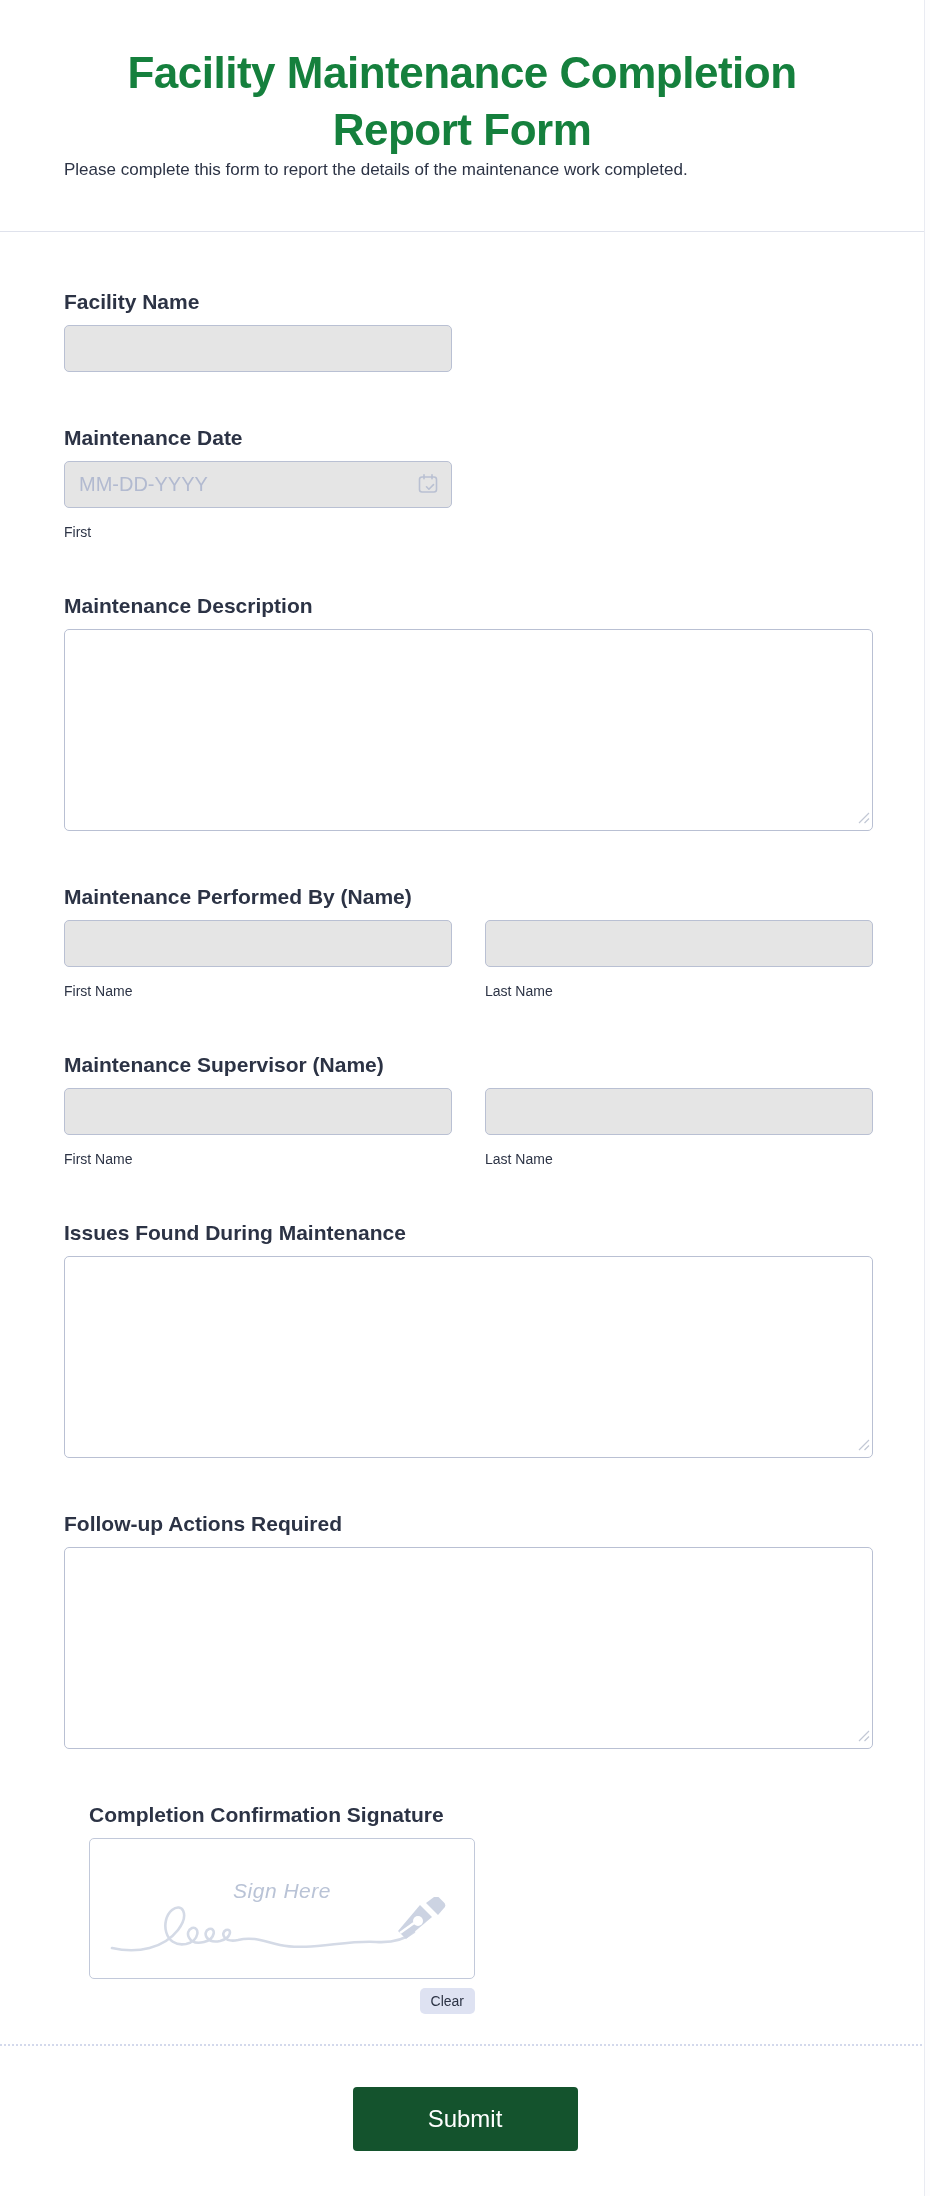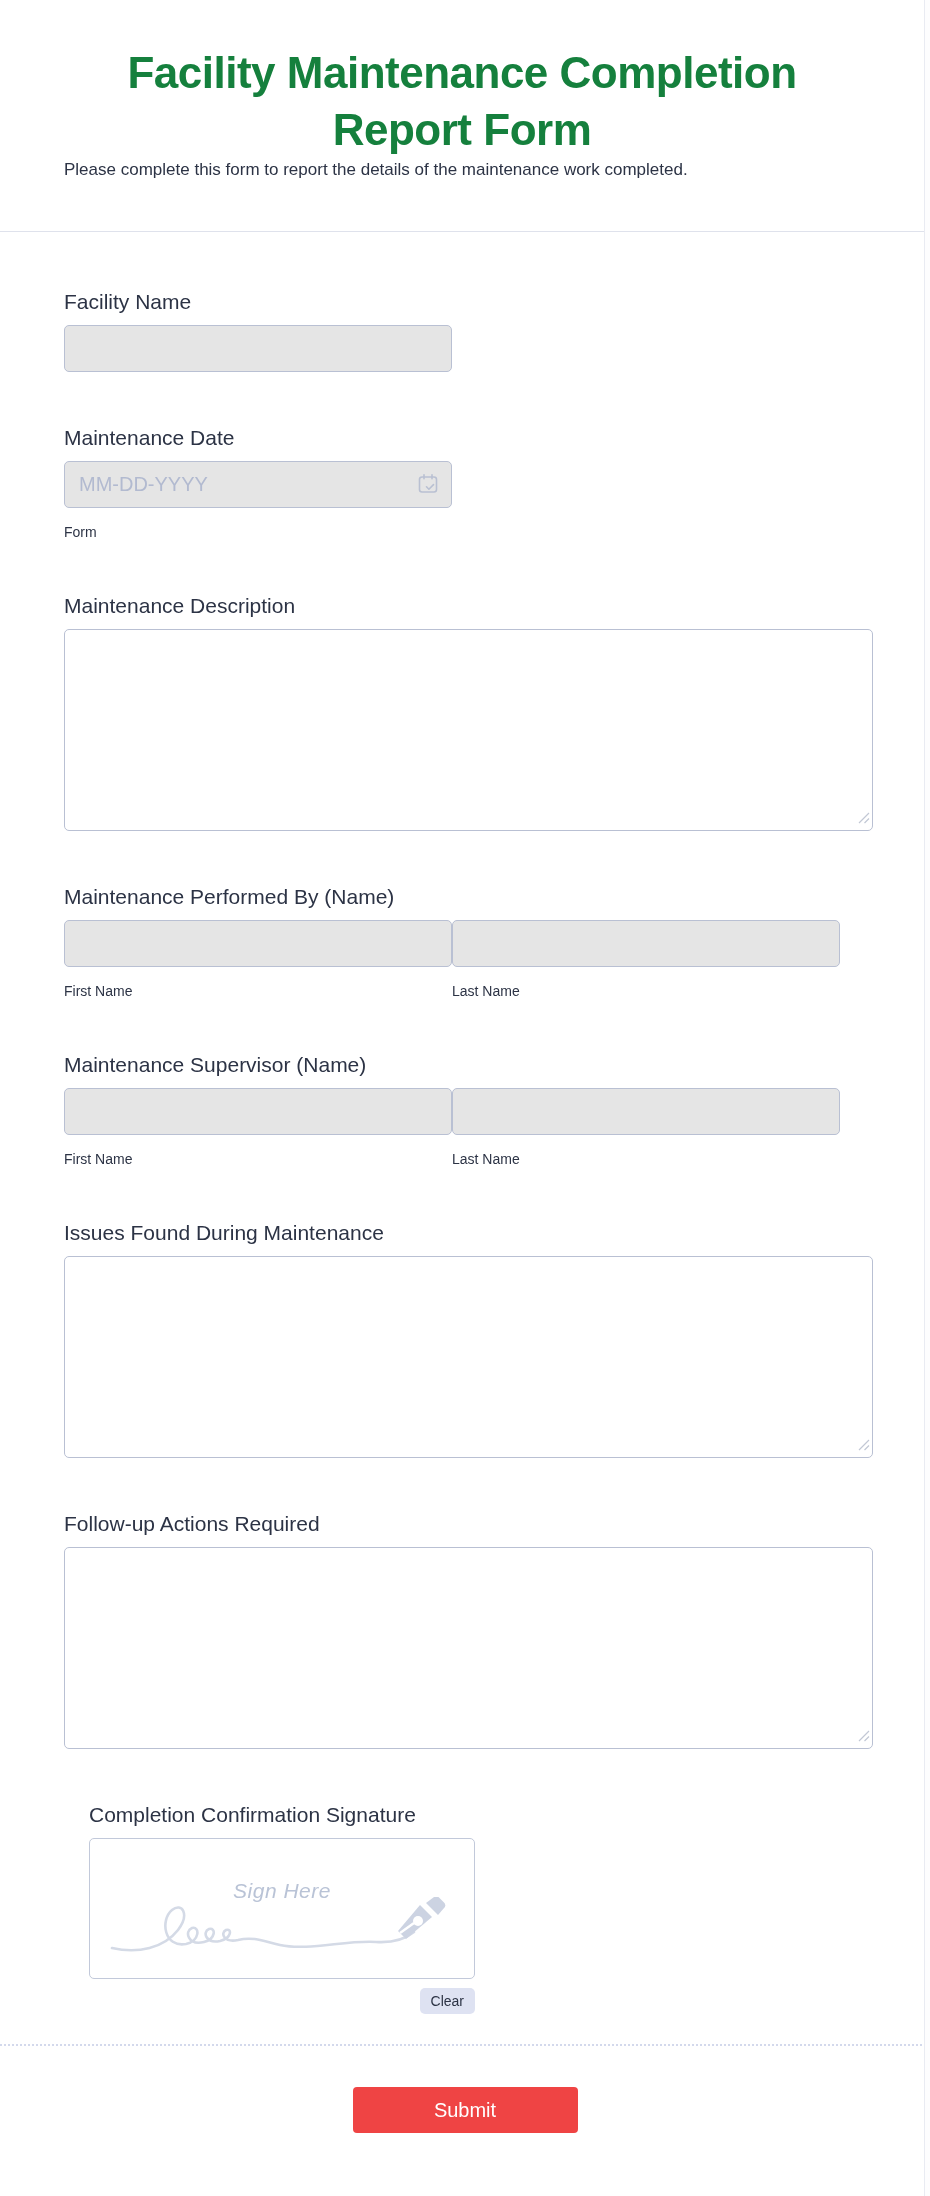--- a/index.html
+++ b/index.html
@@ -22,21 +22,21 @@
     font-size: 44px; line-height: 1.3; font-weight: 700;
     color: #15803d; letter-spacing: -0.5px; text-align: center;
   }
   .form-subtitle { font-size: 17px; line-height: 1.45; color: #2c3345; }
   .divider { border: none; border-top: 1px solid #dfe2ec; }
   .divider-dotted { border: none; border-top: 2px dotted #d3d9ec; }
   
   .form-body { padding: 56px 57px 30px 64px; }
   .q { margin-bottom: 52px; }
   .q-label {
-    display: block; font-size: 21px; line-height: 28px; font-weight: 400;
+    display: block; font-size: 21px; line-height: 28px; font-weight: 700;
     color: #2c3345; margin-bottom: 9px;
   }
   .text-input {
     width: 388px; height: 47px; border: 1px solid #b9c0d3; border-radius: 5px;
     font-family: "Liberation Sans", sans-serif; font-size: 20px; color: #2c3345;
     padding: 0 14px; background: #e5e5e5; outline: none; display: block;
   }
   .text-input::placeholder { color: #b2bad0; opacity: 1; }
   .sub-label { margin-top: 16px; font-size: 14px; line-height: 16px; color: #2c3345; }
   
@@ -45,21 +45,21 @@
   .cal-icon { position: absolute; right: 12px; top: 11px; pointer-events: auto; cursor: pointer; }
   
   .ta-wrap { position: relative; width: 809px; }
   .textarea {
     width: 100%; height: 202px; border: 1px solid #b9c0d3; border-radius: 5px;
     font-family: "Liberation Sans", sans-serif; font-size: 20px; color: #2c3345;
     padding: 10px 14px; background: #fff; outline: none; resize: none; display: block;
   }
   .grip { position: absolute; right: 3px; bottom: 3px; pointer-events: none; }
   
-  .name-row { display: flex; }
+  .name-row { display: flex; gap: 33px; }
   .name-col { width: 388px; }
   .name-col .text-input { width: 100%; }
   
   .sig-pad {
     position: relative; width: 386px; height: 141px;
     border: 1px solid #c2c9da; border-radius: 5px; background: #fff; cursor: crosshair;
     overflow: hidden;
   }
   .sign-here {
     position: absolute; top: 40px; left: 0; width: 100%; text-align: center;
@@ -69,23 +69,23 @@
   .pen-icon { position: absolute; right: 22px; top: 58px; pointer-events: none; }
   .clear-row { width: 386px; text-align: right; margin-top: 9px; }
   .clear-btn {
     display: inline-block; border: none; background: #dee2f2; color: #2c3345;
     font-family: "Liberation Sans", sans-serif; font-size: 14px; line-height: 16px;
     padding: 5px 11px; border-radius: 5px; cursor: pointer;
   }
   
   .submit-section { padding: 41px 0 0 0; }
   .submit-btn {
-    display: block; margin: 0 auto; width: 225px; height: 46px;
-    background: #ef4444; color: #ffffff; border: none; border-radius: 4px;
-    font-family: "Liberation Sans", sans-serif; font-size: 20px; font-weight: 500;
+    display: block; margin: 0 auto; width: 225px; height: 64px;
+    background: #14532d; color: #ffffff; border: none; border-radius: 4px;
+    font-family: "Liberation Sans", sans-serif; font-size: 24px; font-weight: 500;
     cursor: pointer;
   }
 </style>
 </head>
 <body>
 
 <div class="page-gutter"></div>
 
 <header class="form-header">
   <h1 class="form-title">Facility Maintenance Completion Report Form</h1>
@@ -107,21 +107,21 @@
       <input class="text-input" type="text" placeholder="MM-DD-YYYY" style="">
       <span class="cal-icon">
         <svg width="24" height="24" viewBox="0 0 24 24" fill="none" stroke="#b9c0d2" stroke-width="1.6" stroke-linecap="round" stroke-linejoin="round">
           <rect x="3.5" y="5" width="17" height="15" rx="2.5"></rect>
           <line x1="8" y1="2.8" x2="8" y2="6.8"></line>
           <line x1="16" y1="2.8" x2="16" y2="6.8"></line>
           <path d="M10.5 14.8 l2.4 2.4 4.6 -4.6"></path>
         </svg>
       </span>
     </div>
-    <div class="sub-label">Form</div>
+    <div class="sub-label">First</div>
   </section>
 
   <section class="q">
     <label class="q-label">Maintenance Description</label>
     <div class="ta-wrap">
       <textarea class="textarea" style=""></textarea>
       <span class="grip">
         <svg width="12" height="12" viewBox="0 0 12 12">
             <path d="M11 1 L1 11 M11 6.5 L6.5 11" stroke="#c2c8d5" stroke-width="1.2" fill="none"></path>
           </svg>

